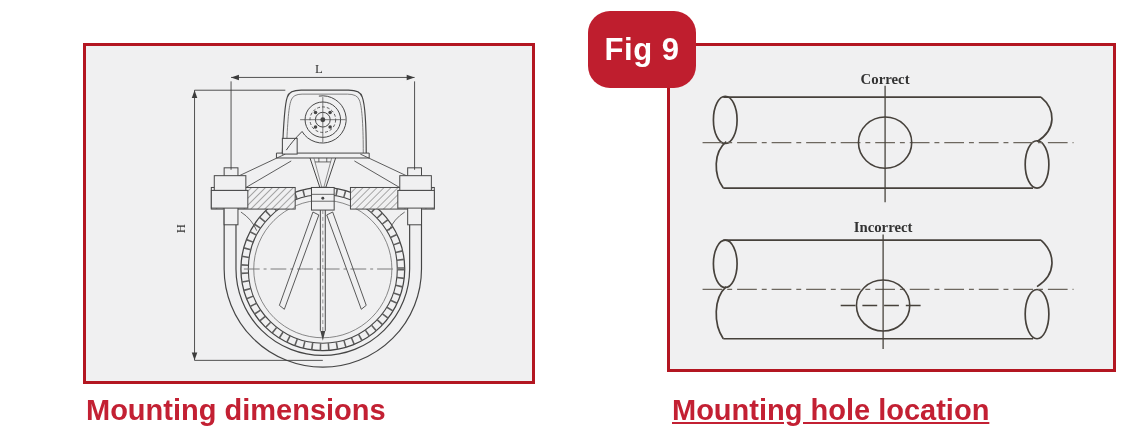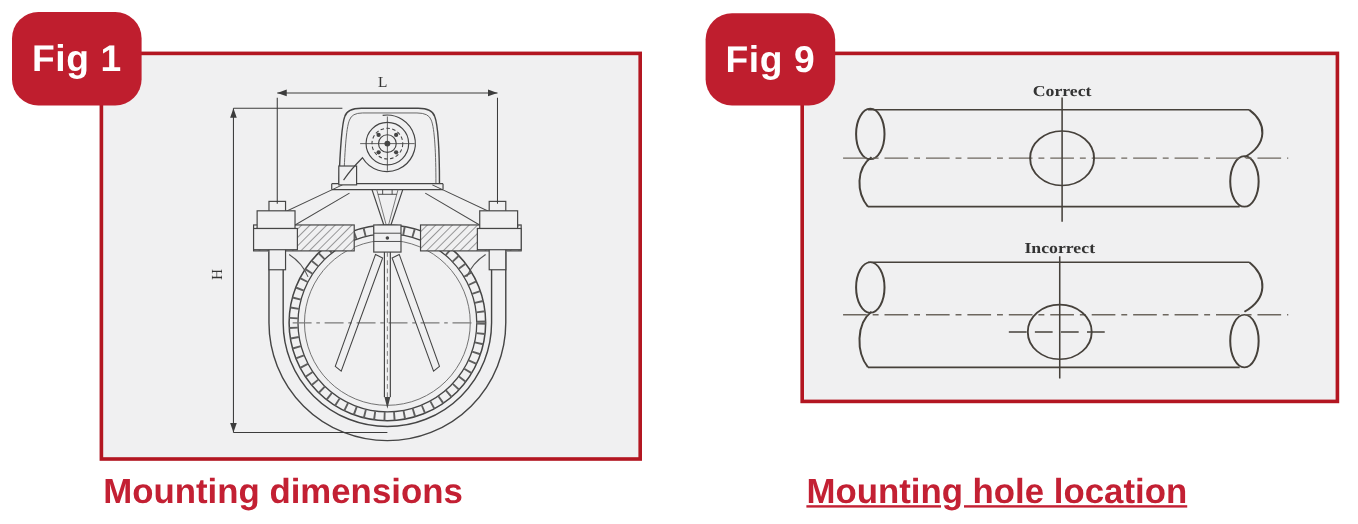--- a/index.html
+++ b/index.html
@@ -9,21 +9,21 @@
   html,body{margin:0;padding:0;background:#fff;}
   .page{position:relative;width:1132px;height:437px;background:#fff;overflow:hidden;
         font-family:"Liberation Sans",sans-serif;}
   .panel{position:absolute;background:var(--panel-bg);border:3px solid var(--border-red);box-sizing:border-box;}
   .panel svg{position:absolute;left:0;top:0;width:100%;height:100%;}
   .badge{position:absolute;background:var(--accent);color:#fff;border-radius:22px;
          display:flex;align-items:center;justify-content:center;
          font-size:31px;font-weight:bold;letter-spacing:.5px;z-index:5;}
   .caption{position:absolute;color:var(--caption-red);font-size:29px;font-weight:bold;white-space:nowrap;}
   #panel-1{left:83px;top:43px;width:452px;height:341px;}
-  #panel-2{left:667px;top:43px;width:449px;height:293px;}
+  #panel-2{left:667px;top:43px;width:449px;height:329px;}
   #badge-1{left:10px;top:10px;width:108px;height:78px;}
   #badge-2{left:588px;top:11px;width:108px;height:77px;}
   #caption-1{left:86px;top:394px;}
   #caption-2{left:672px;top:394px;text-decoration:underline;}
   text{font-family:"Liberation Serif",serif;fill:#333;}
 </style>
 </head>
 <body>
 
 <div class="page">
@@ -142,23 +142,20 @@
         <ellipse cx="372" cy="283" rx="12" ry="26"></ellipse>
         <path d="M33,257 H409" stroke="#6d675f" stroke-width="1.3" stroke-dasharray="20 5 5 5"></path>
         <path d="M216,199 V320" stroke-width="1.3"></path>
         <circle cx="216" cy="274" r="27" stroke-width="1.6"></circle>
         <path d="M173,274 H259" stroke-width="1.4" stroke-dasharray="15 7"></path>
       </g>
       <text x="216" y="196" font-size="15" font-weight="bold" text-anchor="middle">Incorrect</text>
     </svg>
   </div>
 
-  <div class="badge" id="badge-1">
-    <span>Fig 1</span>
-  </div>
   <div class="badge" id="badge-2">
     <span>Fig 9</span>
   </div>
 
   <div class="caption" id="caption-1">Mounting dimensions</div>
   <div class="caption" id="caption-2">Mounting hole location</div>
 
 </div>
 
 </body></html>

